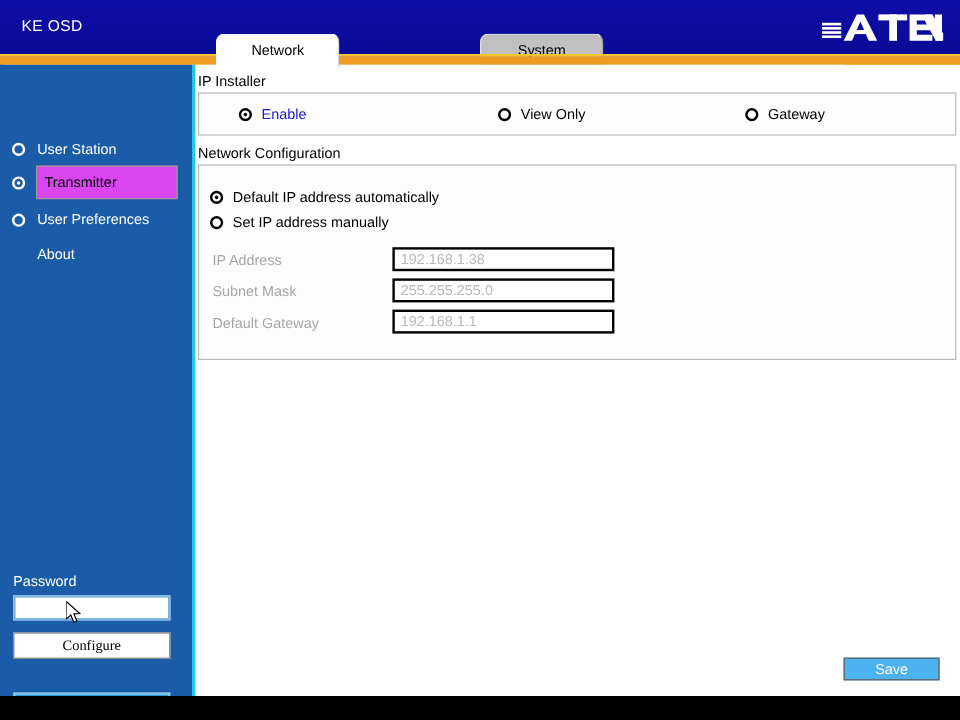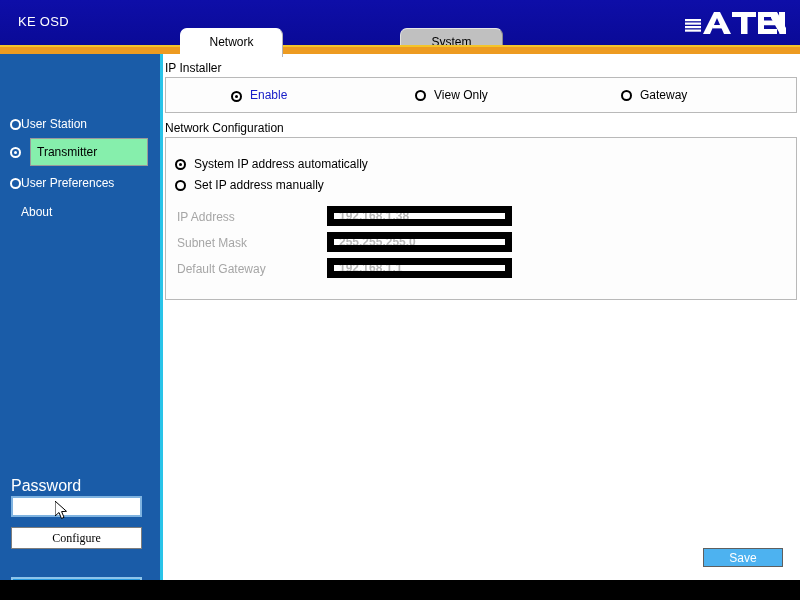--- a/index.html
+++ b/index.html
@@ -129,42 +129,43 @@
     content: "";
     position: absolute;
     left: 2px; top: 2px;
     width: 3px; height: 3px;
     border-radius: 50%;
     background: #ffffff;
   }
   .side-label {
     color: #ffffff;
     font-size: 12px;
+    margin-left: 10px;
     white-space: nowrap;
   }
   .side-label.boxed {
-    background: #86efac;
+    background: #d946ef;
     color: #000000;
     border: 1px solid #9a9a9a;
     padding: 6px 6px;
     width: 118px;
     box-sizing: border-box;
     margin-left: 9px;
   }
   #side-0 { top: 60px; }
   #side-1 { top: 88px; }
   #side-2 { top: 119px; }
   #side-3 { top: 148px; }
 
   
   #password-label {
     position: absolute;
     left: 11px; top: 423px;
     color: #ffffff;
-    font-size: 16px;
+    font-size: 12px;
   }
   #password-input {
     position: absolute;
     left: 11px; top: 442px;
     width: 131px; height: 21px;
     background: #ffffff;
     border: 2px solid #7fb3e0;
     box-sizing: border-box;
     outline: none;
     font-family: "Liberation Sans", sans-serif;
@@ -253,45 +254,44 @@
     background: #000000;
   }
   .radio-text {
     font-size: 12px;
     color: #000000;
     margin-left: 8px;
     white-space: nowrap;
   }
   .radio-text.sel { color: #1a20c8; }
 
-  #ipi-0 { left: 68px;  top: 34px; align-items: flex-end; }
+  #ipi-0 { left: 36px;  top: 34px; }
   #ipi-1 { left: 252px; top: 34px; }
   #ipi-2 { left: 458px; top: 34px; }
 
   #nc-0 { left: 12px; top: 103px; }
   #nc-1 { left: 12px; top: 124px; }
 
   .field-label {
     position: absolute;
     font-size: 12px;
     color: #a6a6a6;
     left: 14px;
   }
   .field-input {
     position: absolute;
     left: 164px;
     width: 185px; height: 20px;
     background: #ffffff;
-    border: 7px solid #000000;
+    border: 2px solid #000000;
     box-sizing: border-box;
     color: #b8b8b8;
     font-size: 12px;
     font-family: "Liberation Sans", sans-serif;
     padding: 0 5px;
-    font-weight: bold;
   }
   #fl-0 { top: 156px; }  #fi-0 { top: 152px; }
   #fl-1 { top: 182px; }  #fi-1 { top: 178px; }
   #fl-2 { top: 208px; text-align: center; }  #fi-2 { top: 204px; }
 
   #save-button {
     position: absolute;
     left: 540px; top: 494px;
     width: 80px; height: 19px;
     background: #4db2f0;
@@ -385,21 +385,21 @@
     <div class="radio-row" id="ipi-2">
       <span class="radio"></span>
       <span class="radio-text">Gateway</span>
     </div>
 
     <div class="group-title" id="netcfg-title">Network Configuration</div>
     <div class="group-box" id="netcfg-box"></div>
 
     <div class="radio-row" id="nc-0">
       <span class="radio on"></span>
-      <span class="radio-text">System IP address automatically</span>
+      <span class="radio-text">Default IP address automatically</span>
     </div>
     <div class="radio-row" id="nc-1">
       <span class="radio"></span>
       <span class="radio-text">Set IP address manually</span>
     </div>
 
     <div class="field-label" id="fl-0">IP Address</div>
     <input class="field-input" id="fi-0" type="text" disabled="" value="192.168.1.38" style="">
 
     <div class="field-label" id="fl-1">Subnet Mask</div>

